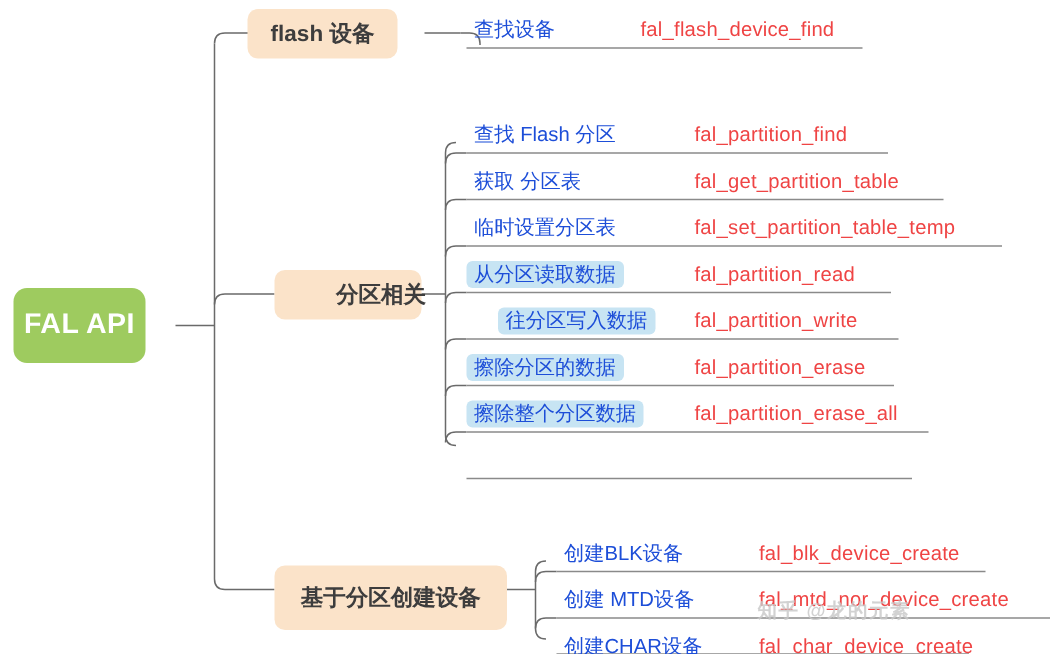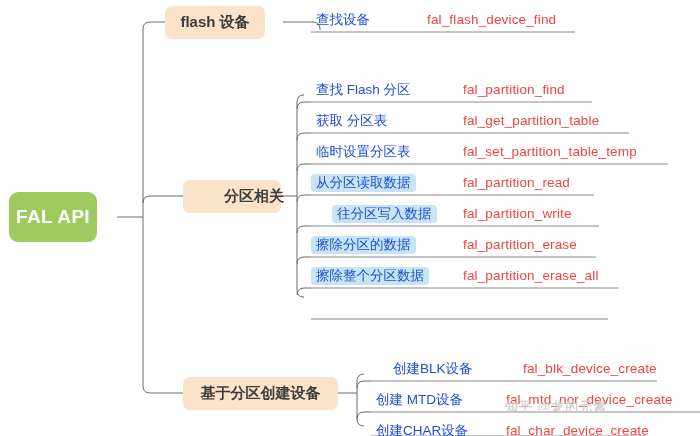--- a/index.html
+++ b/index.html
@@ -161,21 +161,21 @@
   </div>
 
   <div class="node branch" style="left:165px; top:6px; width:100px; height:33px;">
     <span>flash 设备</span>
   </div>
 
   <div class="node branch" style="left:183px; top:180px; width:98px; height:33px;padding-left:44px;">
     <span>分区相关</span>
   </div>
 
-  <div class="node branch" style="left:183px; top:377px; width:155px; height:33px;">
+  <div class="node branch" style="left:183px; top:377px; width:155px; height:43px;">
     <span>基于分区创建设备</span>
   </div>
 
   <div class="leaf" style="left:311px; top:9px;">
     <span class="zh">查找设备</span>
     <span class="fn" style="left:116px;">fal_flash_device_find</span>
   </div>
 
   <div class="leaf" style="left:311px; top:79px;">
     <span class="zh">查找 Flash 分区</span>
@@ -199,21 +199,21 @@
   </div>
   <div class="leaf hl" style="left:311px; top:234px;">
     <span class="zh">擦除分区的数据</span>
     <span class="fn" style="left:152px;">fal_partition_erase</span>
   </div>
   <div class="leaf hl" style="left:311px; top:265px;">
     <span class="zh">擦除整个分区数据</span>
     <span class="fn" style="left:152px;">fal_partition_erase_all</span>
   </div>
 
-  <div class="leaf" style="left:388px; top:358px;">
+  <div class="leaf" style="left:371px; top:358px;">
     <span class="zh">创建BLK设备</span>
     <span class="fn" style="left:135px;">fal_blk_device_create</span>
   </div>
   <div class="leaf" style="left:371px; top:389px;">
     <span class="zh">创建 MTD设备</span>
     <span class="fn" style="left:135px;">fal_mtd_nor_device_create</span>
   </div>
   <div class="leaf" style="left:371px; top:420px;">
     <span class="zh">创建CHAR设备</span>
     <span class="fn" style="left:135px;">fal_char_device_create</span>

